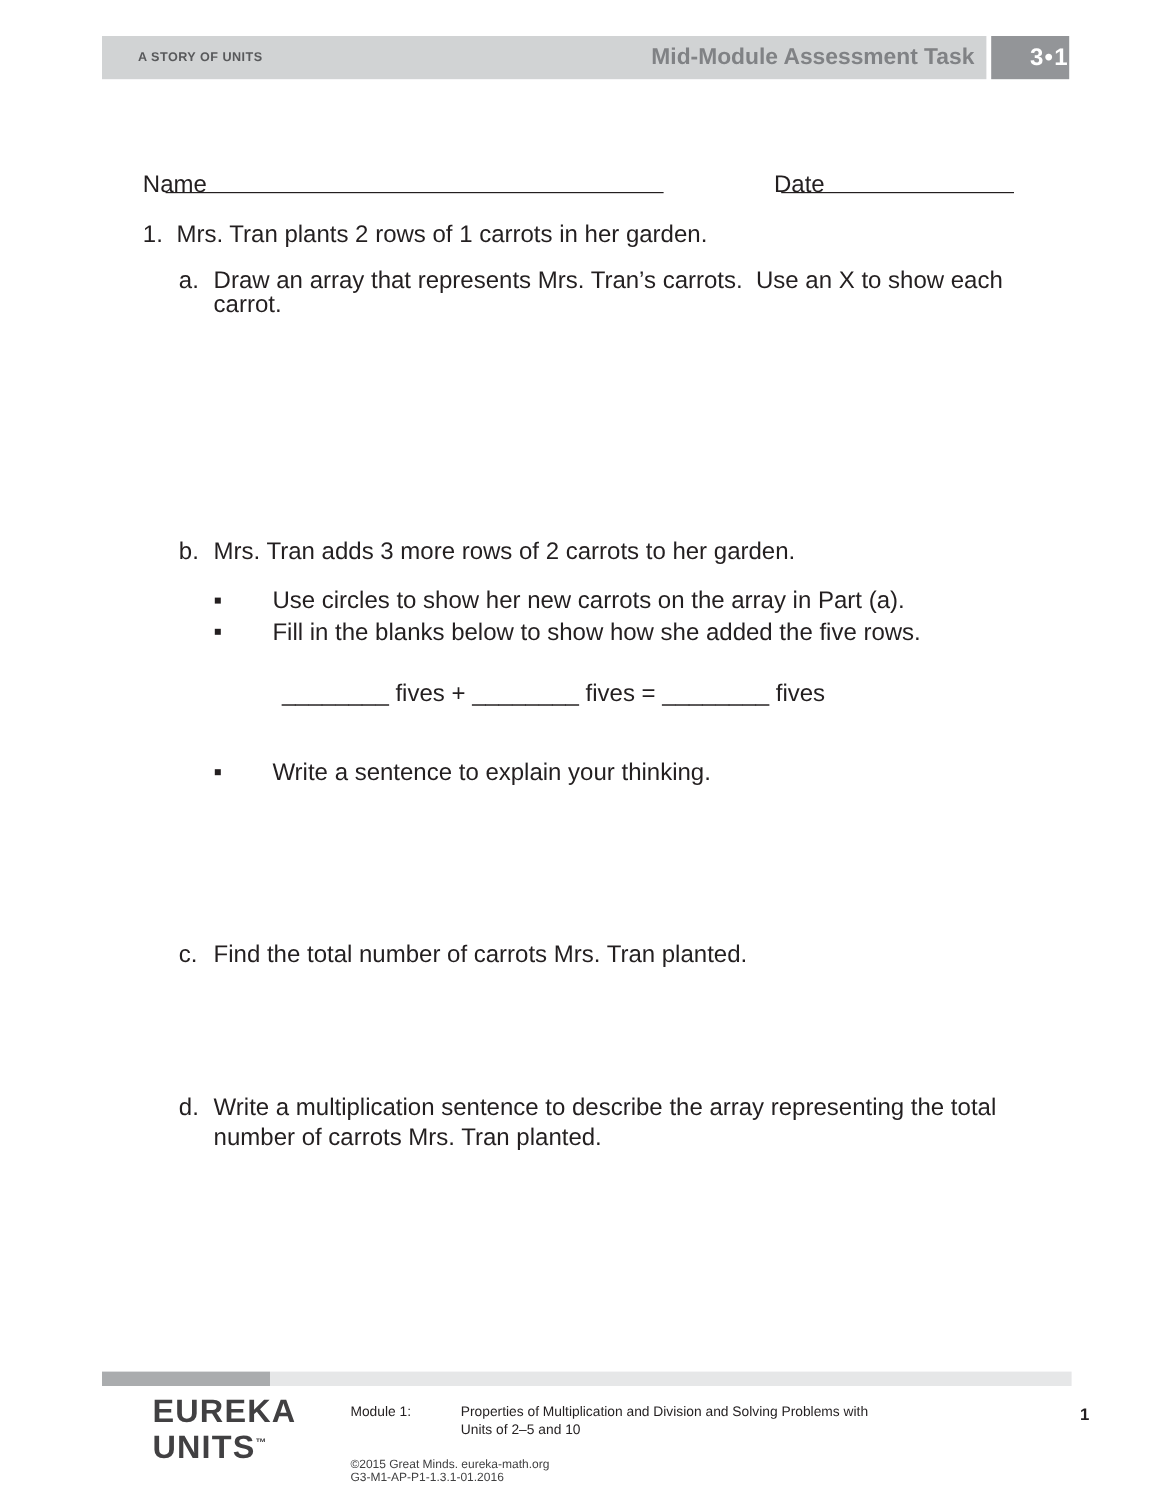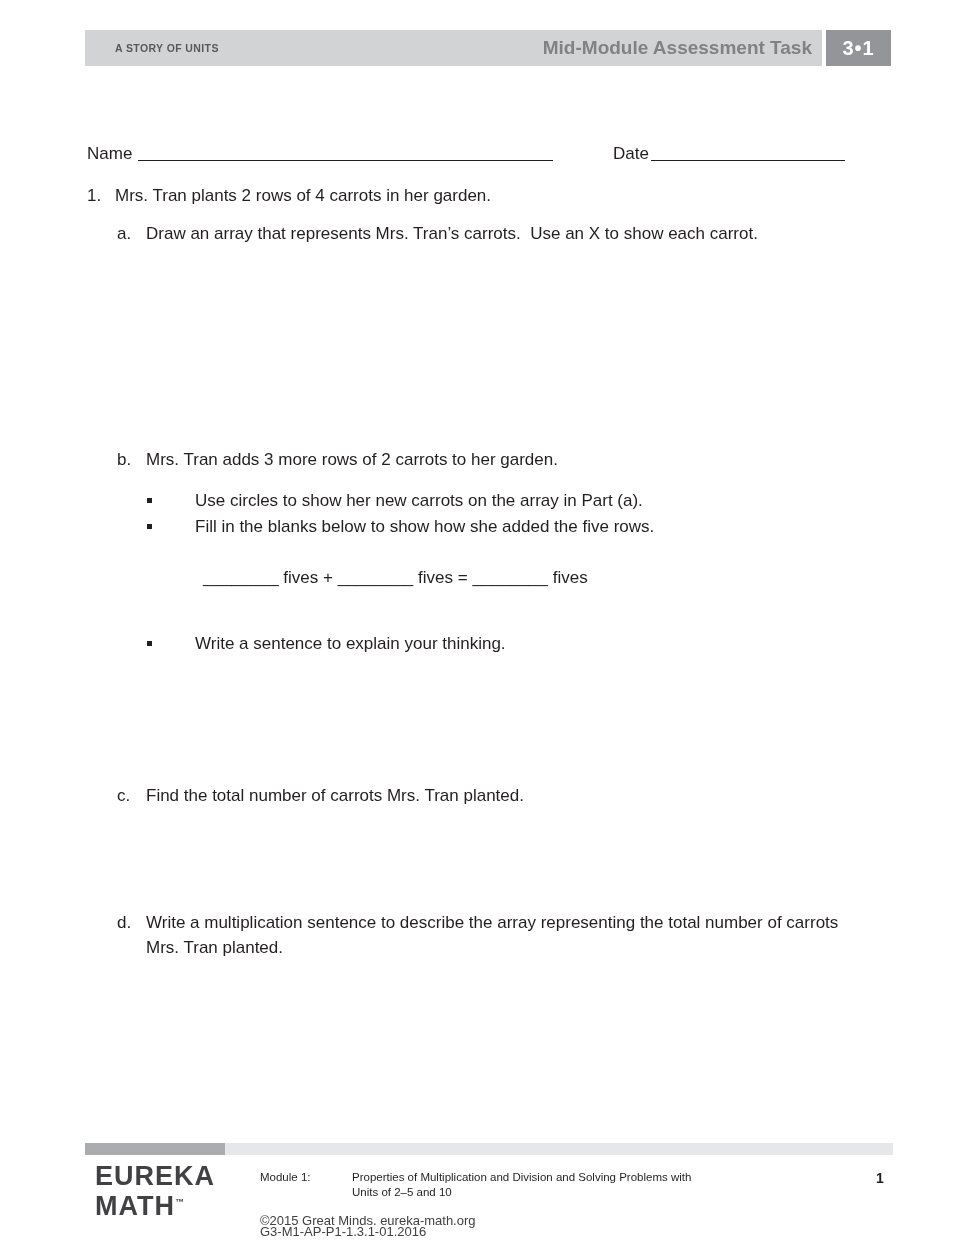--- a/index.html
+++ b/index.html
@@ -9,21 +9,21 @@
     color: #231f20;
     -webkit-font-smoothing: antialiased;
   }
   .page {
     position: relative;
     width: 978px;
     height: 1255px;
     background: #ffffff;
     overflow: hidden;
   }
-  .abs { position: absolute; }
+  .abs { position: absolute; padding-left: 32px; }
 
   
   .header-bar {
     left: 85px; top: 30px; width: 737px; height: 36px;
     background: #d1d3d4;
     display: flex; align-items: center; justify-content: space-between;
     padding: 0 10px 0 30px;
   }
   .eyebrow {
     font-size: 10.5px; font-weight: bold; color: #58595b; letter-spacing: 0.4px;
@@ -32,21 +32,21 @@
     font-size: 19px; font-weight: bold; color: #808285;
   }
   .header-badge {
     left: 826px; top: 30px; width: 65px; height: 36px;
     background: #939598; color: #ffffff;
     font-size: 20px; font-weight: bold; letter-spacing: 1px;
     display: flex; align-items: center; justify-content: center;
   }
 
   
-  .body-text { font-size: 17px; line-height: 20px; white-space: pre-wrap; }
+  .body-text { font-size: 20px; line-height: 20px; white-space: pre-wrap; }
   .fill-line { border-bottom: 1px solid #231f20; height: 17px; }
 
   
   .qrow { display: flex; }
   .qnum { width: 28px; flex: 0 0 28px; }
   .pnum { width: 29px; flex: 0 0 29px; }
   .bullet-row { display: flex; align-items: flex-start; gap: 27px; }
   .bullet-square {
     width: 5px; height: 5px; background: #231f20;
     flex: 0 0 5px; margin: 7px 16px 0 0;
@@ -58,41 +58,41 @@
   .footer-strip-right { left: 225px; top: 1143px; width: 668px; height: 12px; background: #e6e7e8; }
   .logo {
     left: 95px; top: 1163px;
     color: #414042; font-weight: bold;
     font-size: 27px; line-height: 26px; letter-spacing: 1px;
   }
   .logo .tm { font-size: 9px; vertical-align: super; letter-spacing: 0; }
   .module-label { left: 260px; top: 1170px; font-size: 11.5px; font-weight: normal; line-height: 15px; }
   .module-desc  { left: 352px; top: 1170px; font-size: 11.5px; line-height: 15px; width: 380px; }
   .page-number  { left: 868px; top: 1170px; width: 24px; font-size: 14px; font-weight: bold; text-align: center; }
-  .copyright    { left: 260px; top: 1216px; font-size: 13px; line-height: 10.5px; color: #404041; }
+  .copyright    { left: 260px; top: 1216px; font-size: 10px; line-height: 10.5px; color: #404041; }
 </style>
 </head>
 <body>
 
 <div class="page">
 
   <div class="abs header-bar">
     <span class="eyebrow">A STORY OF UNITS</span>
     <span class="header-title">Mid-Module Assessment Task</span>
   </div>
   <div class="abs header-badge">3•1</div>
 
   <span class="abs body-text" style="left:87px; top:144px;">Name</span>
   <span class="abs fill-line" style="left:138px; top:144px; width:415px;"></span>
   <span class="abs body-text" style="left:613px; top:144px;">Date</span>
   <span class="abs fill-line" style="left:651px; top:144px; width:194px;"></span>
 
   <div class="abs qrow body-text" style="left:87px; top:186px; width:780px;">
     <span class="qnum">1.</span>
-    <span>Mrs. Tran plants 2 rows of 4 carrots in her garden.</span>
+    <span>Mrs. Tran plants 2 rows of 1 carrots in her garden.</span>
   </div>
 
   <div class="abs qrow body-text" style="left:117px; top:224px; width:760px;">
     <span class="pnum">a.</span>
     <span>Draw an array that represents Mrs. Tran’s carrots.  Use an X to show each carrot.</span>
   </div>
 
   <div class="abs qrow body-text" style="left:117px; top:450px; width:760px;">
     <span class="pnum">b.</span>
     <span>Mrs. Tran adds 3 more rows of 2 carrots to her garden.</span>
@@ -123,21 +123,21 @@
   <div class="abs qrow body-text" style="left:117px; top:911px;">
     <span class="pnum" style="line-height:24.5px;">d.</span>
     <span class="wrap-2">Write a multiplication sentence to describe the array representing the total number of carrots Mrs. Tran planted.</span>
   </div>
 
   <div class="abs footer-strip-left"></div>
   <div class="abs footer-strip-right"></div>
 
   <div class="abs logo">
     <div>EUREKA</div>
-    <div><span>MATH</span><span class="tm">™</span></div>
+    <div><span>UNITS</span><span class="tm">™</span></div>
   </div>
 
   <div class="abs module-label">Module 1:</div>
 
   <div class="abs module-desc">
     <div>Properties of Multiplication and Division and Solving Problems with</div>
     <div>Units of 2–5 and 10</div>
   </div>
 
   <div class="abs page-number">1</div>

